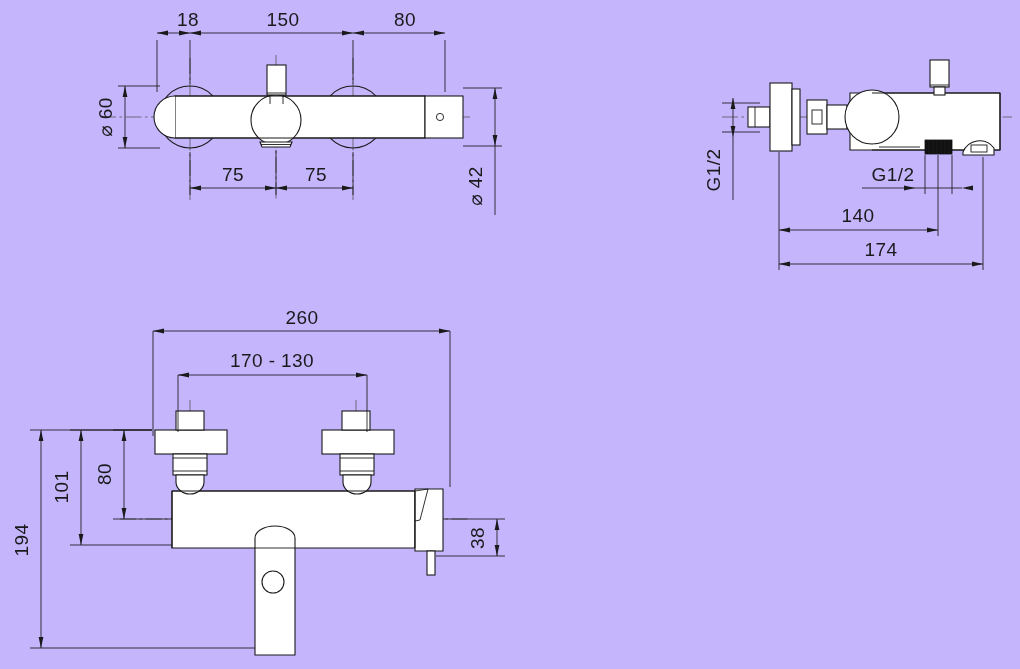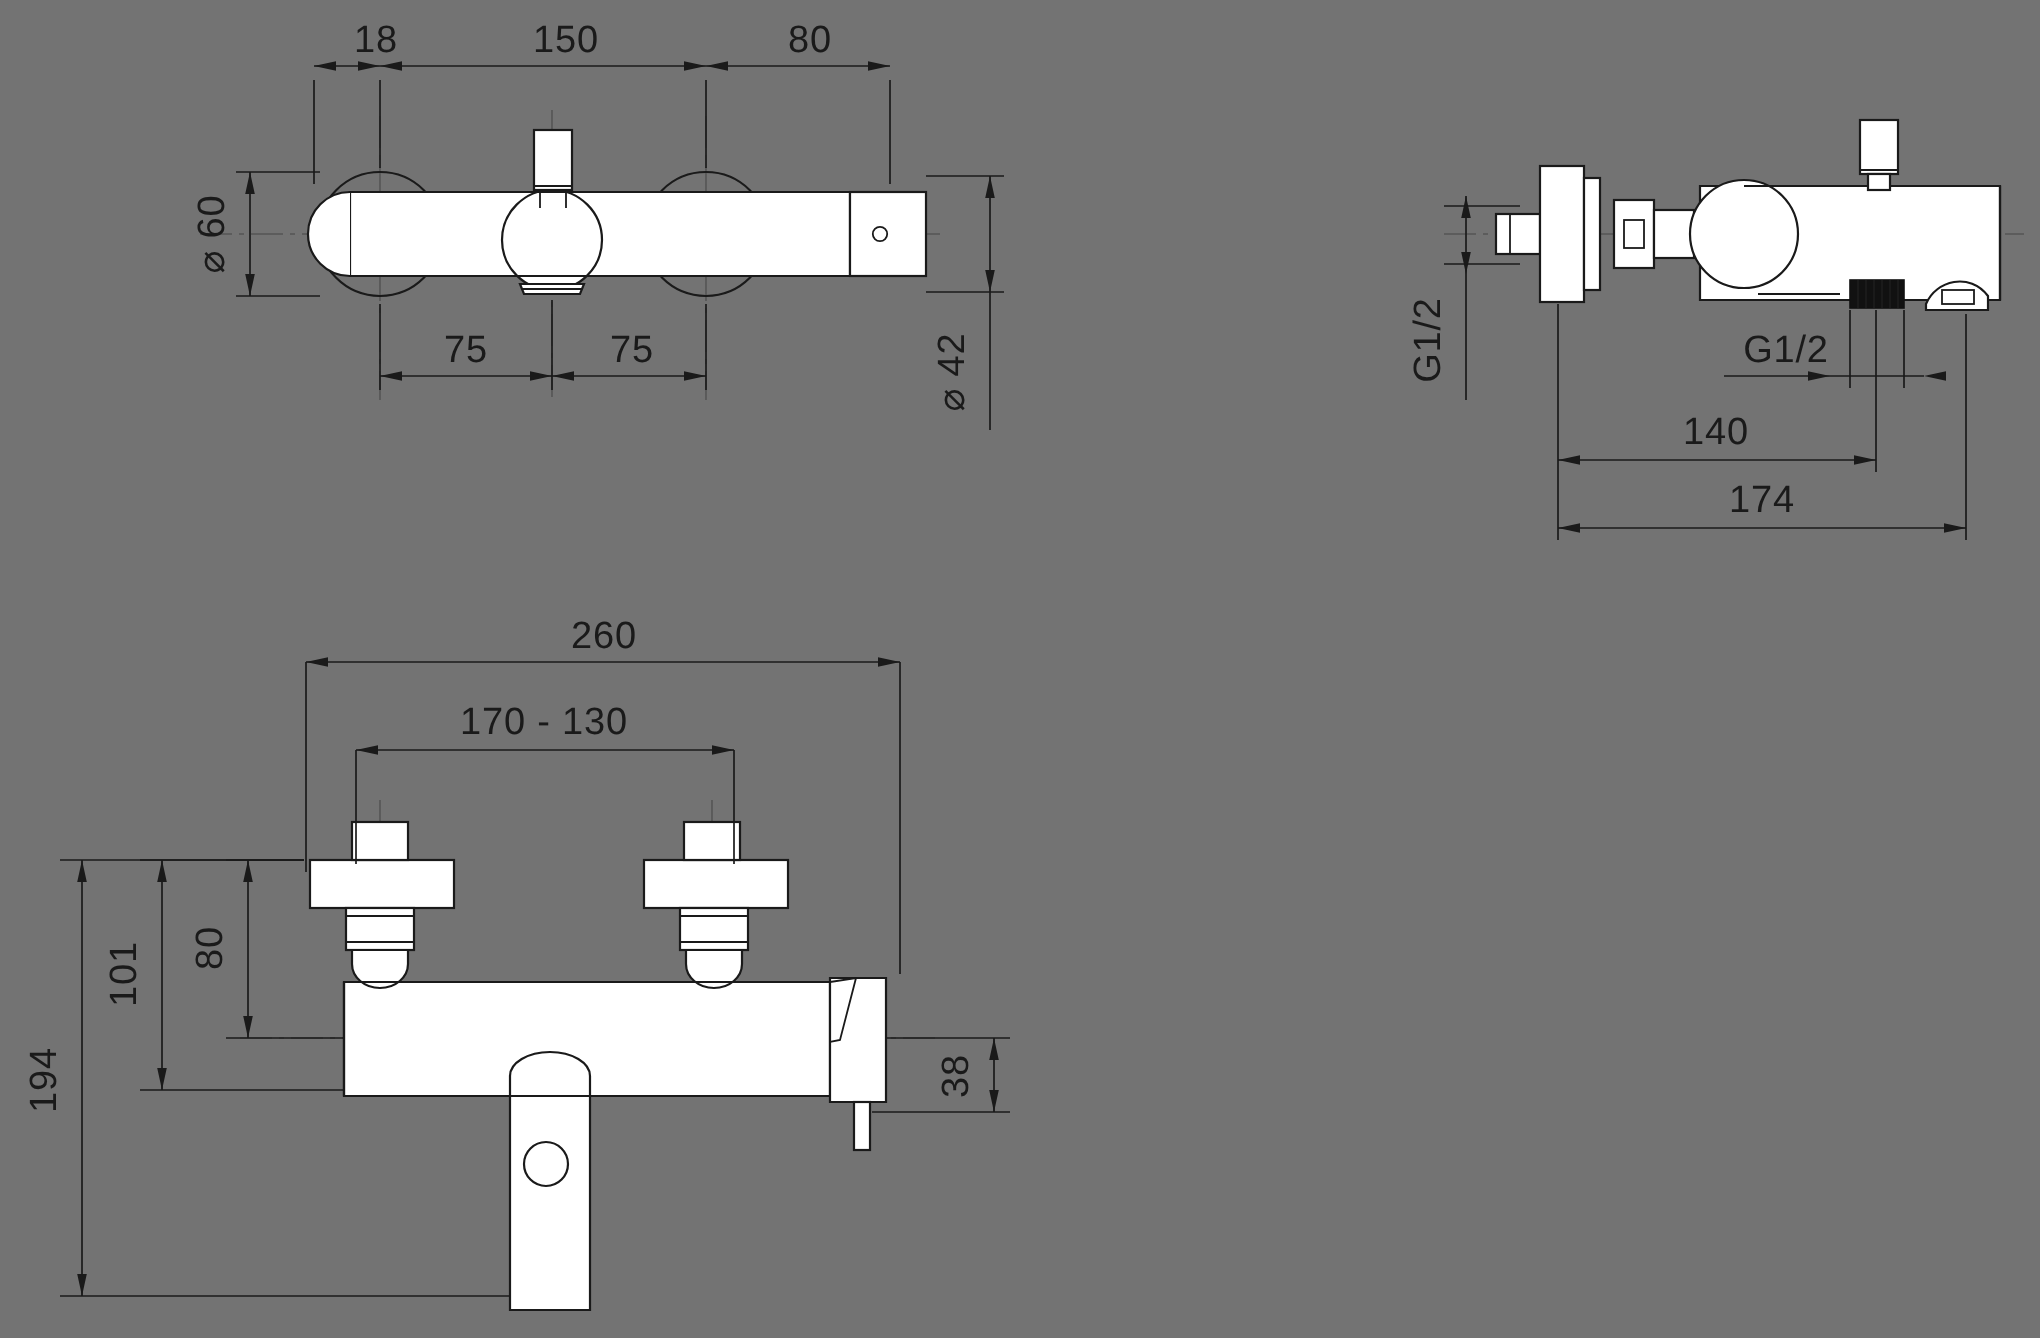--- a/index.html
+++ b/index.html
@@ -7,21 +7,21 @@
     padding: 0;
     background: #ffffff;
   }
   body {
     font-family: "Liberation Sans", sans-serif;
   }
   #sheet {
     position: relative;
     width: 1020px;
     height: 669px;
-    background: #737373;
+    background: #c4b5fd;
     overflow: hidden;
   }
   #sheet svg {
     display: block;
     width: 1020px;
     height: 669px;
   }
   .solid {
     fill: none;
     stroke: #1a1a1a;

